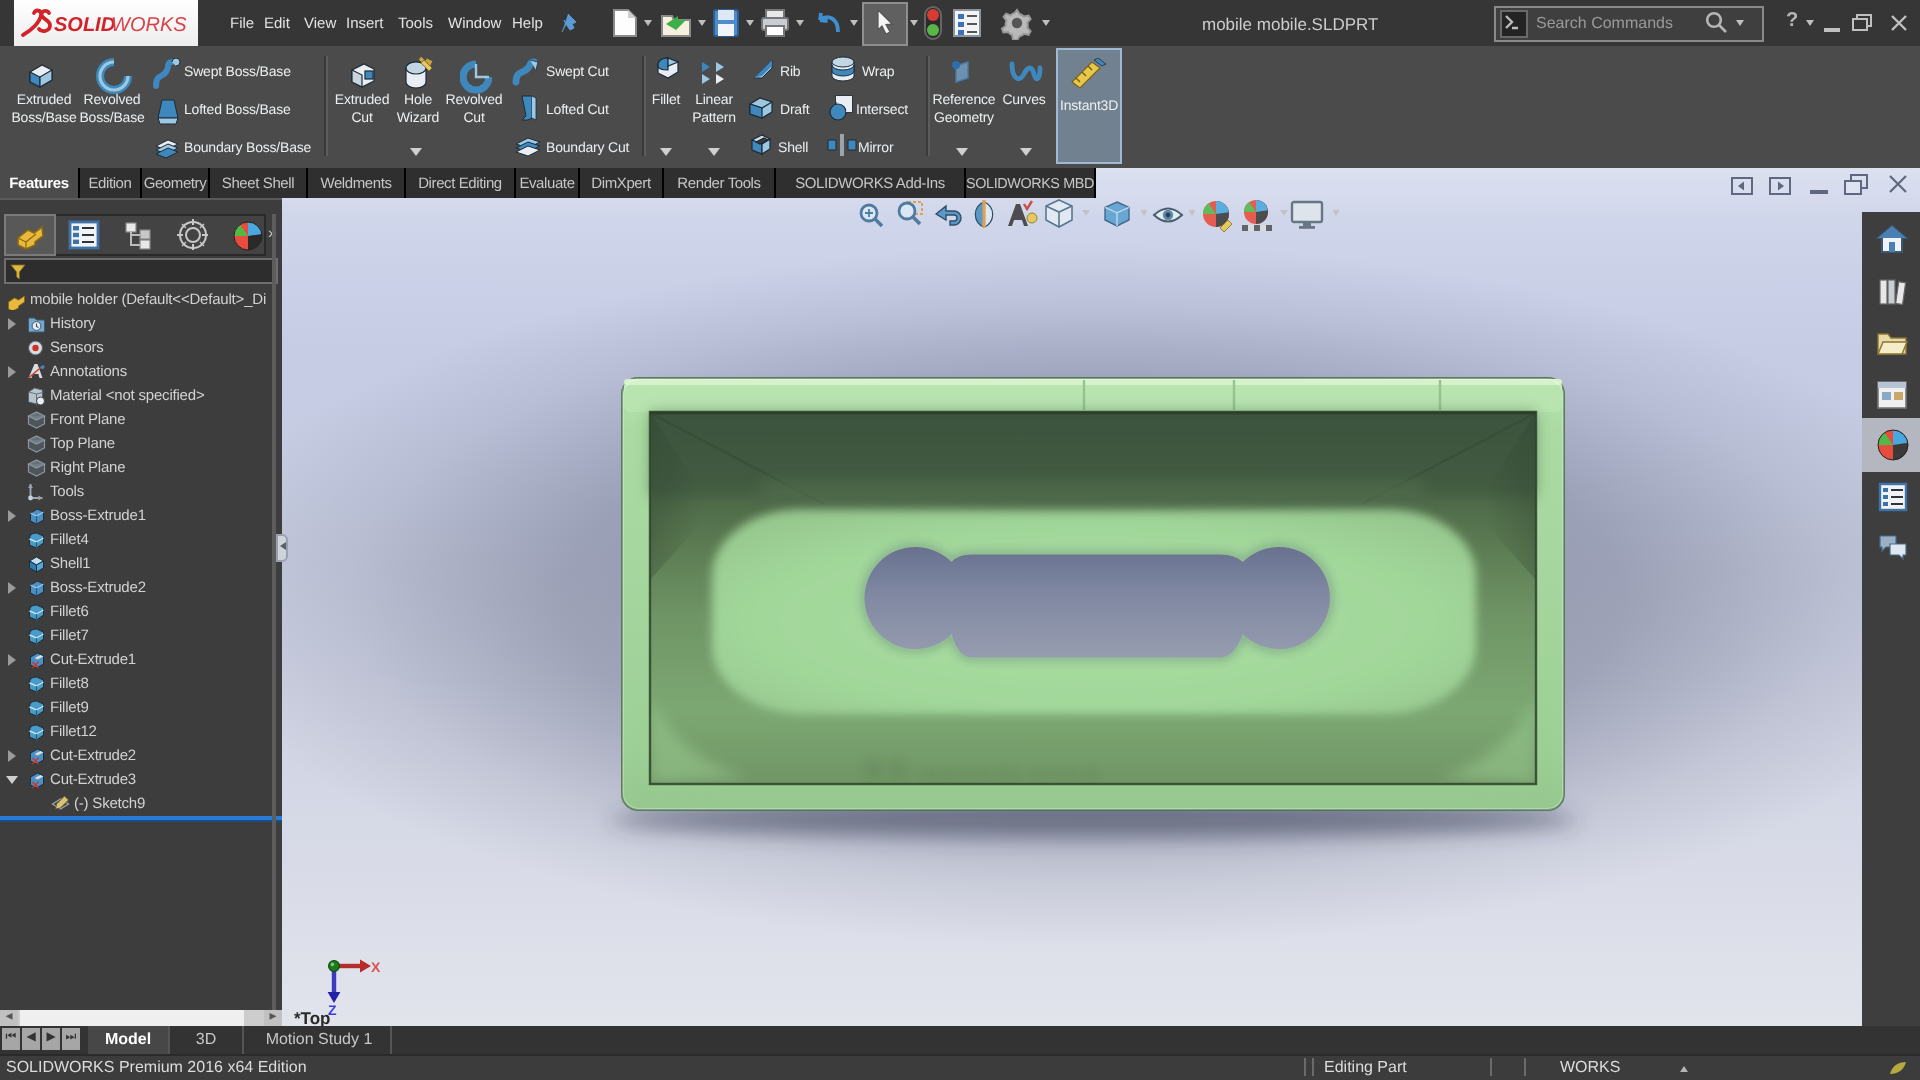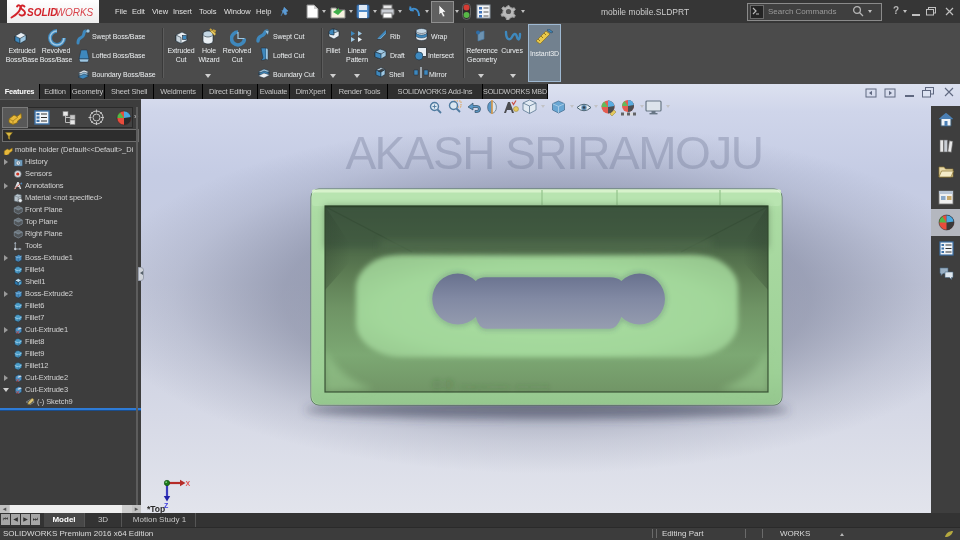--- a/index.html
+++ b/index.html
@@ -282,21 +282,20 @@
 <div class="a tab" style="left:203px;top:84px;width:55px">Direct Editing</div>
 <div class="a tab" style="left:258px;top:84px;width:32px">Evaluate</div>
 <div class="a tab" style="left:290px;top:84px;width:42px">DimXpert</div>
 <div class="a tab" style="left:332px;top:84px;width:56px">Render Tools</div>
 <div class="a tab" style="left:388px;top:84px;width:95px">SOLIDWORKS Add-Ins</div>
 <div class="a tab" style="left:483px;top:84px;width:65px;font-size:7.2px">SOLIDWORKS MBD</div>
 
 <div id="viewport" class="a" style="left:141px;top:84px;width:819px;height:429px;background:
  radial-gradient(ellipse 480px 185px at 406px 214px, rgba(80,86,112,.55), rgba(80,86,112,.37) 55%, rgba(80,86,112,.12) 78%, rgba(80,86,112,0) 95%),
  linear-gradient(180deg,#dce1f0 0px,#cfd5ea 28px,#c5cce4 90px,#c7ccdf 200px,#d6d9e6 330px,#e2e4ec 429px)">
- <div class="a" style="left:113px;top:42px;width:600px;height:50px;font-size:46px;letter-spacing:-1.5px;color:rgba(116,124,152,.38);text-align:center;white-space:nowrap">AKASH SRIRAMOJU</div>
  <div id="hud" style="opacity:.88">
 <svg class="a" style="left:288px;top:17px" width="13" height="13" viewBox="0 0 13 13">
           <circle cx="5.5" cy="5.5" r="4" fill="#dce9f2" stroke="#3e6f96" stroke-width="1.4"></circle>
           <path d="M8.5,8.5 L12,12" stroke="#3e6f96" stroke-width="1.8"></path>
           <path d="M3.5,5.5 h4 M5.5,3.5 v4" stroke="#3e6f96" stroke-width=".9"></path>
         </svg>
 <svg class="a" style="left:307px;top:16px" width="14" height="14" viewBox="0 0 14 14">
           <rect x="6" y="1" width="7" height="6" fill="none" stroke="#e09a3c" stroke-width="1" stroke-dasharray="1.5 1"></rect>
           <circle cx="5.5" cy="5.5" r="4" fill="#dce9f2" stroke="#3e6f96" stroke-width="1.4"></circle>
           <path d="M8.5,8.5 L12,12" stroke="#3e6f96" stroke-width="1.8"></path>

